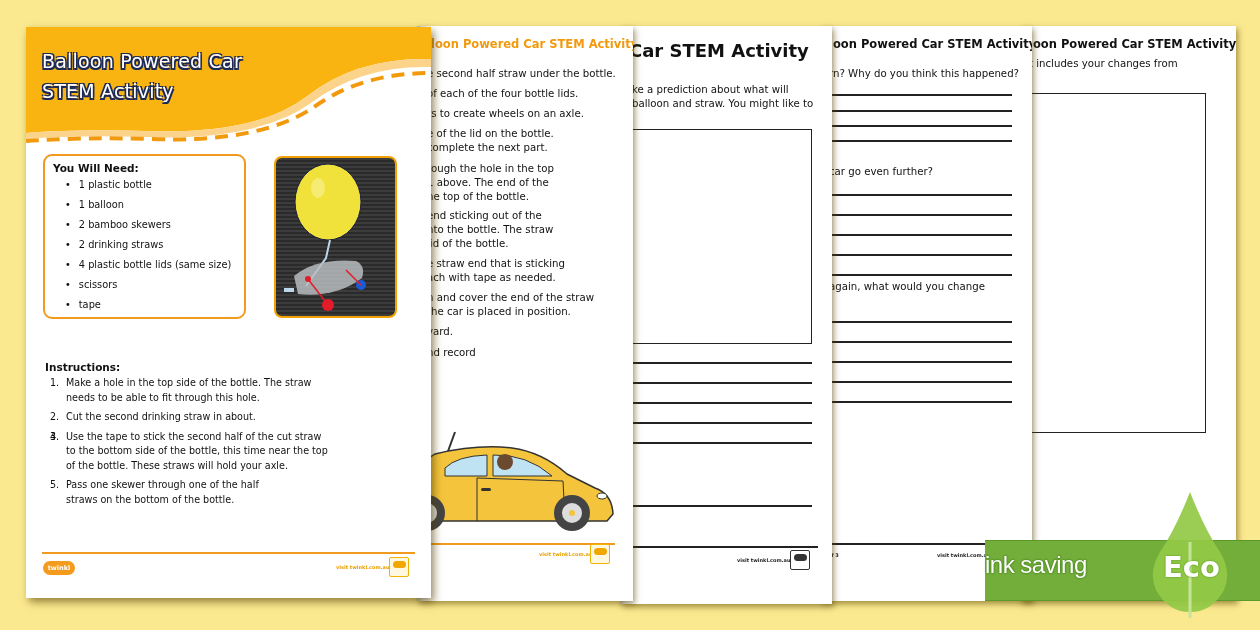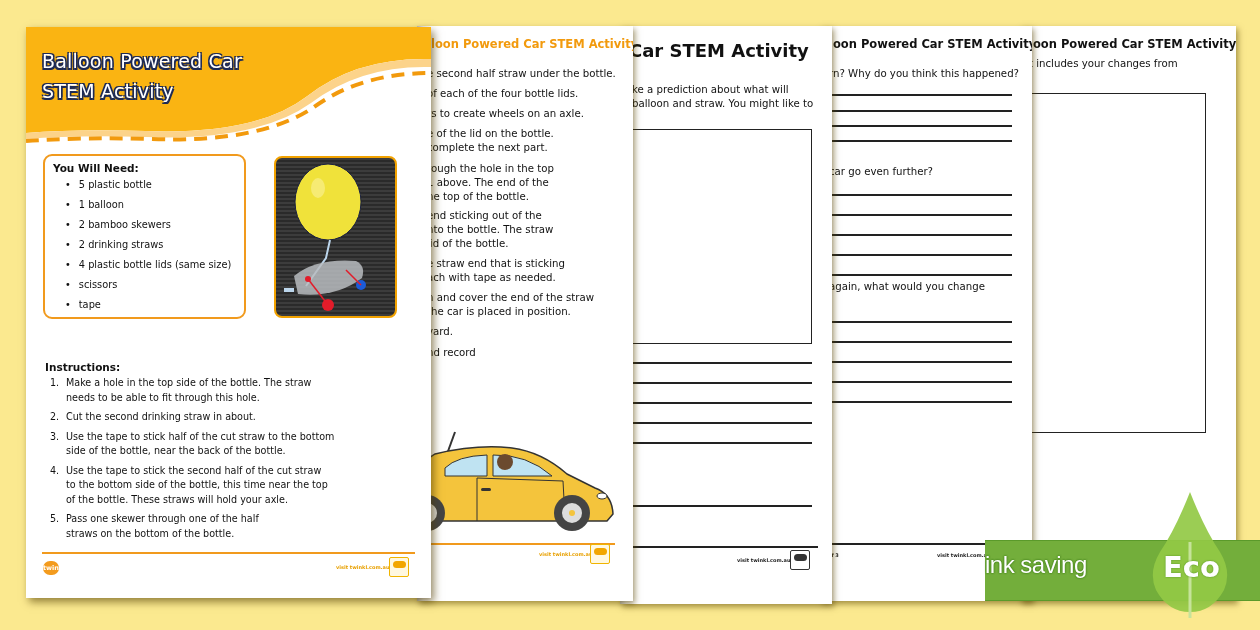--- a/index.html
+++ b/index.html
@@ -72,21 +72,21 @@
     position: absolute; left: 248px; top: 129px; width: 123px; height: 162px;
     border: 2px solid #f2a200; border-radius: 8px; overflow: hidden;
     background: repeating-linear-gradient(to bottom, #3c3c3c 0px, #3c3c3c 2px, #2a2a2a 2px, #2a2a2a 4px);
   }
   #p1 .instr-title { position: absolute; left: 19px; top: 334px; font-size: 10.5px; font-weight: bold; }
   #p1 .instr-list { position: absolute; left: 24px; top: 349px; width: 300px; list-style: none; }
   #p1 .instr-list li { position: relative; padding-left: 16px; font-size: 9.6px; line-height: 14.5px; margin-bottom: 5px; white-space: pre-line; }
   #p1 .instr-list li .num { position: absolute; left: 0; top: 0; }
   #p1 .foot-line { position: absolute; left: 16px; right: 16px; top: 525px; height: 2px; background: #f19a1d; }
   #p1 .logo {
-    position: absolute; left: 17px; top: 534px; width: 16px; height: 14px;
+    position: absolute; left: 17px; top: 534px; width: 32px; height: 14px;
     background: #f39b1d; border-radius: 7px; color: #fff; font-size: 6.5px; font-weight: bold;
     text-align: center; line-height: 14px;
   }
 
   .eco {
     position: absolute; left: 985px; top: 540px; width: 275px; height: 61px;
     background: #73ae3b; border-top: 1px solid #5a9a2a; border-bottom: 1px solid #5a9a2a;
   }
   .eco-label {
     position: absolute; left: 0; top: 10px; font-size: 24px; color: #fff; letter-spacing: -0.5px;
@@ -202,21 +202,21 @@
     <path d="M0 114 Q60 110 125 112 Q235 116 288 80 Q335 46 405 46" fill="none" stroke="#f29a0d" stroke-width="4" stroke-dasharray="13 8"></path>
   </svg>
   <div class="title">
     <div>Balloon Powered Car</div>
     <div>STEM Activity</div>
   </div>
 
   <div class="need-box">
     <div class="need-title">You Will Need:</div>
     <ul class="need-list">
-      <li>5 plastic bottle</li>
+      <li>1 plastic bottle</li>
       <li>1 balloon</li>
       <li>2 bamboo skewers</li>
       <li>2 drinking straws</li>
       <li>4 plastic bottle lids (same size)</li>
       <li>scissors</li>
       <li>tape</li>
     </ul>
   </div>
 
   <div class="photo">
@@ -232,22 +232,21 @@
       <line x1="70" y1="112" x2="85" y2="127" stroke="#e21c2a" stroke-width="1.5"></line>
       <rect x="8" y="130" width="10" height="4" fill="#bcd6ec"></rect>
     </svg>
   </div>
 
   <div class="instr-title">Instructions:</div>
   <ol class="instr-list">
     <li><span class="num">1.</span><span>Make a hole in the top side of the bottle. The straw
 needs to be able to fit through this hole.</span></li>
     <li><span class="num">2.</span><span>Cut the second drinking straw in about.</span></li>
-    <li><span class="num">3.</span><span>Use the tape to stick half of the cut straw to the bottom
-side of the bottle, near the back of the bottle.</span></li>
+    <li><span class="num">3.</span></li>
     <li><span class="num">4.</span><span>Use the tape to stick the second half of the cut straw
 to the bottom side of the bottle, this time near the top
 of the bottle. These straws will hold your axle.</span></li>
     <li><span class="num">5.</span><span>Pass one skewer through one of the half
 straws on the bottom of the bottle.</span></li>
   </ol>
 
   <div class="foot-line"></div>
   <div class="logo">twinkl</div>
   <div class="foot-url" style="left:310px; top:537px;">visit twinkl.com.au</div>

